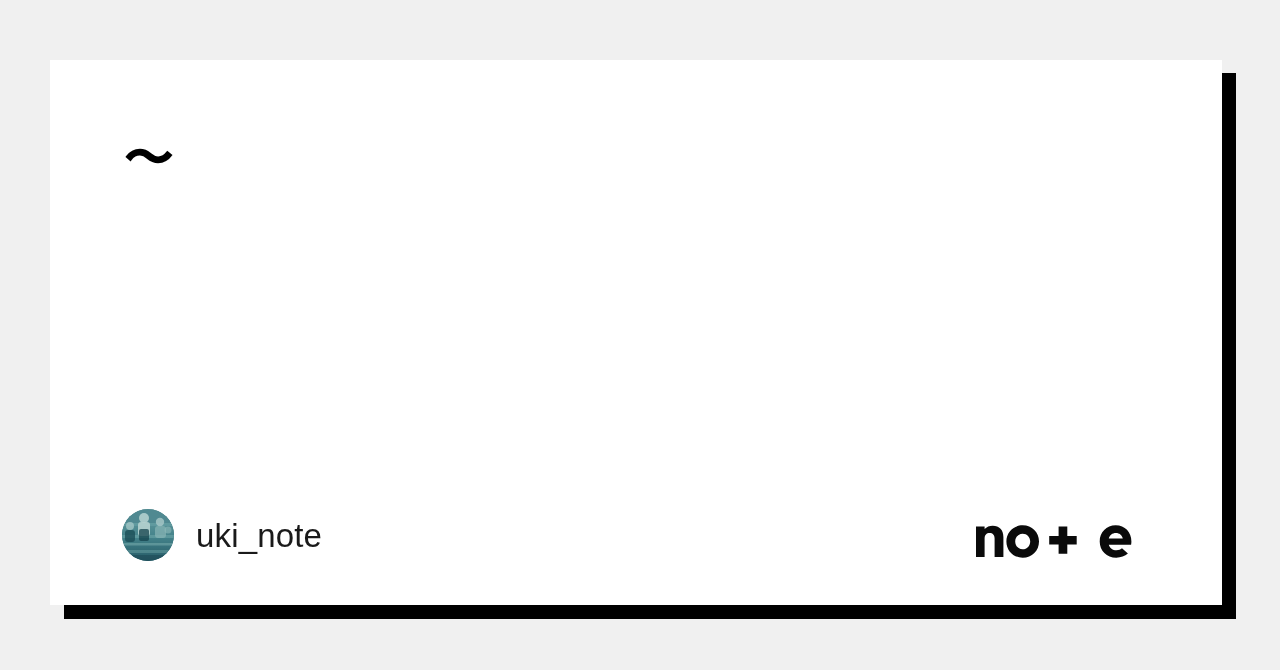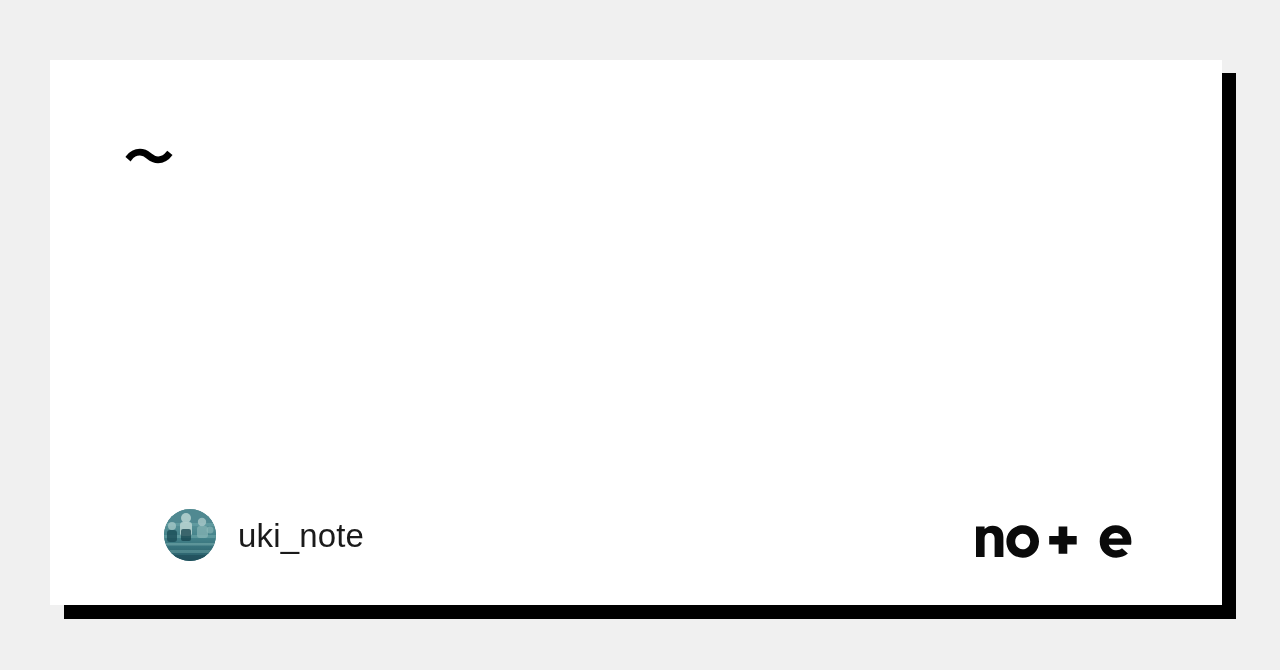--- a/index.html
+++ b/index.html
@@ -68,21 +68,20 @@
     position: absolute;
     left: 0;
     right: 0;
     bottom: 0;
     height: 140px;
     display: flex;
     align-items: center;
     justify-content: space-between;
     padding: 0 34px 0 72px;
     box-sizing: border-box;
-    margin-left: 42px;
   }
 
   .author {
     display: flex;
     align-items: center;
     gap: 22px;
   }
 
   .avatar {
     width: 52px;

